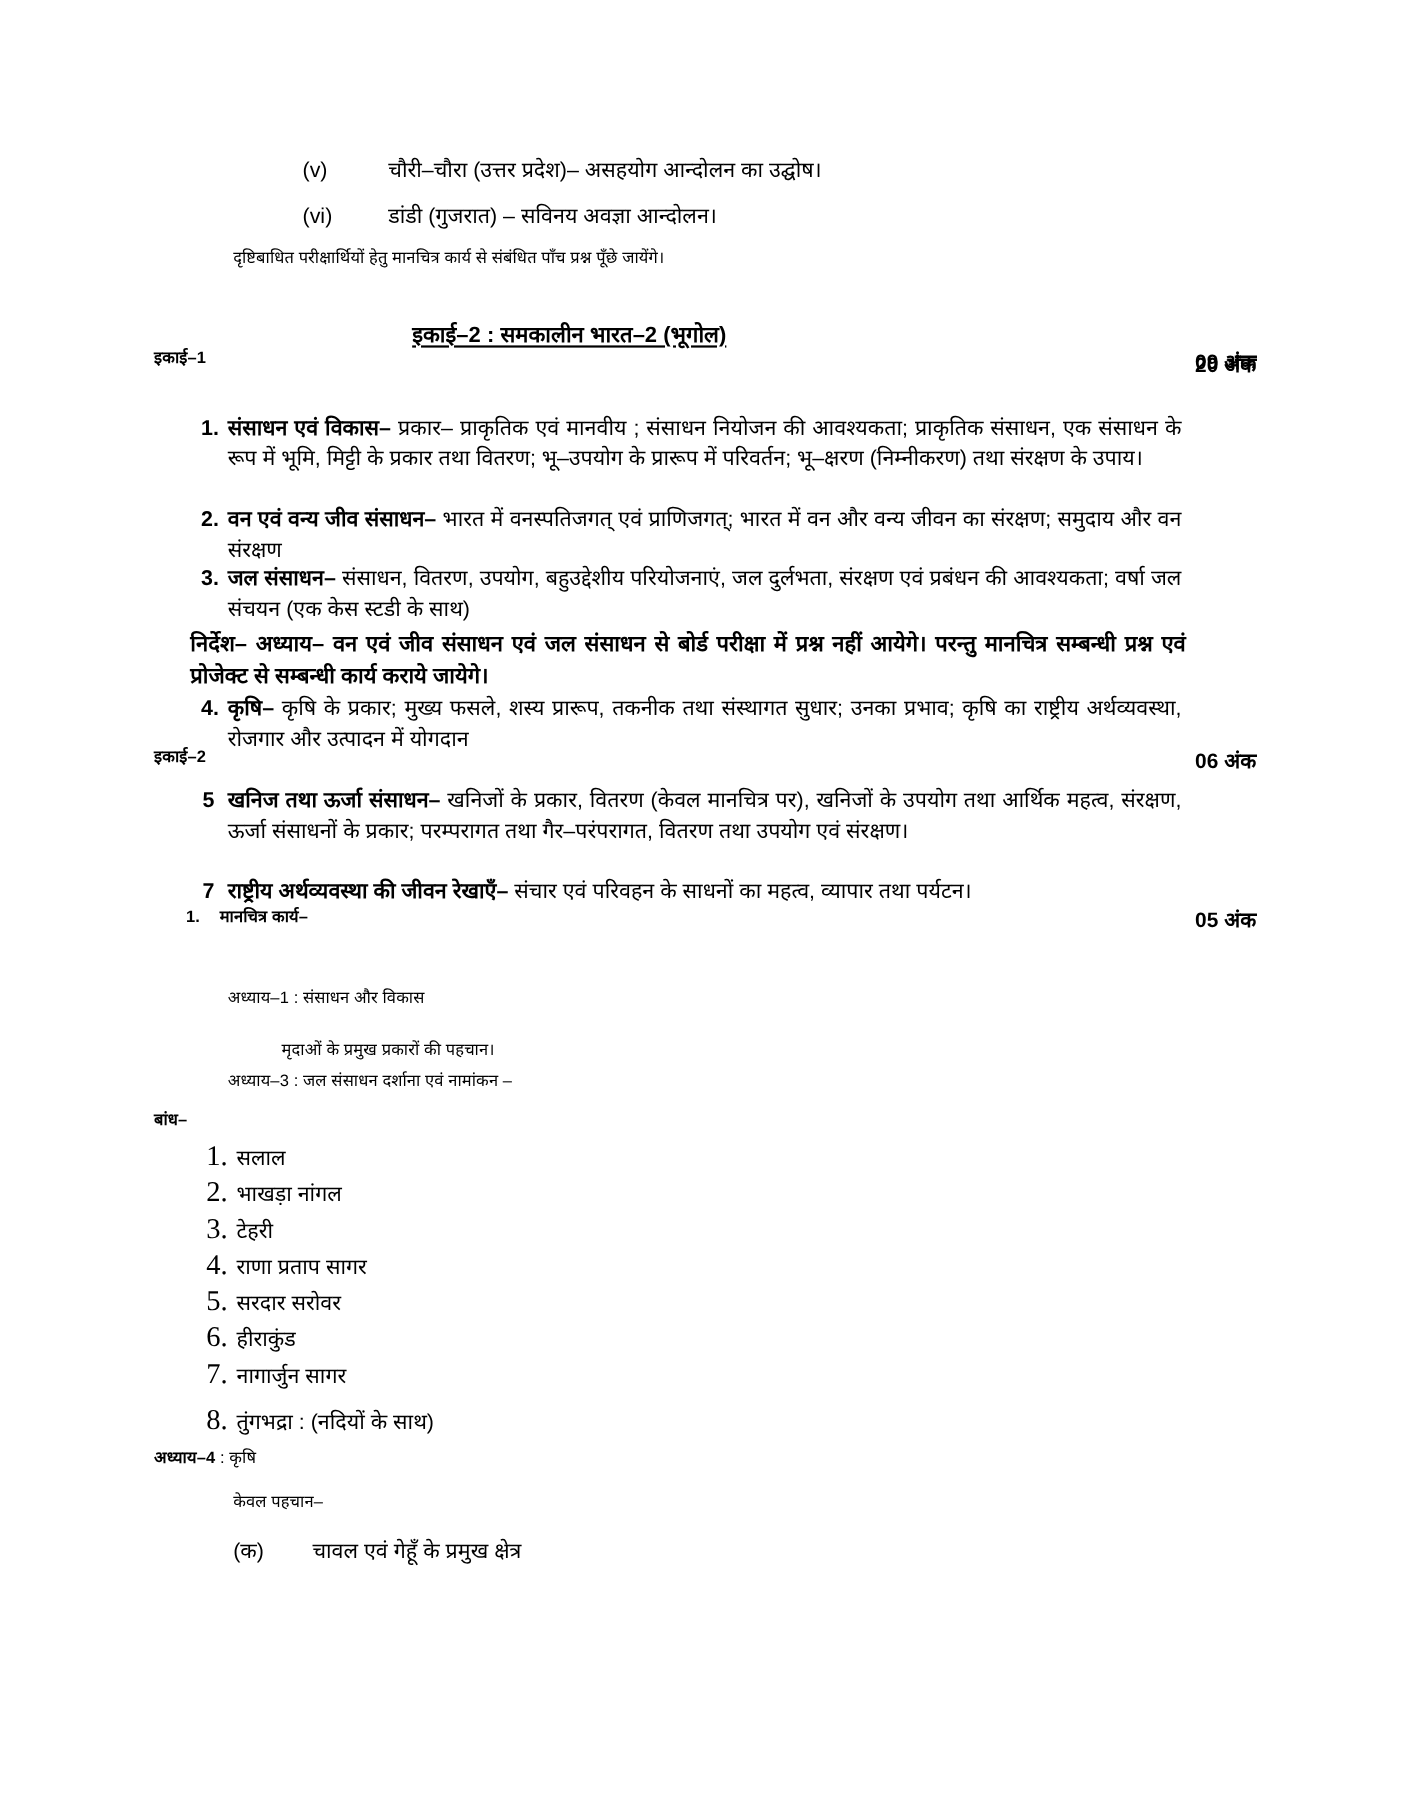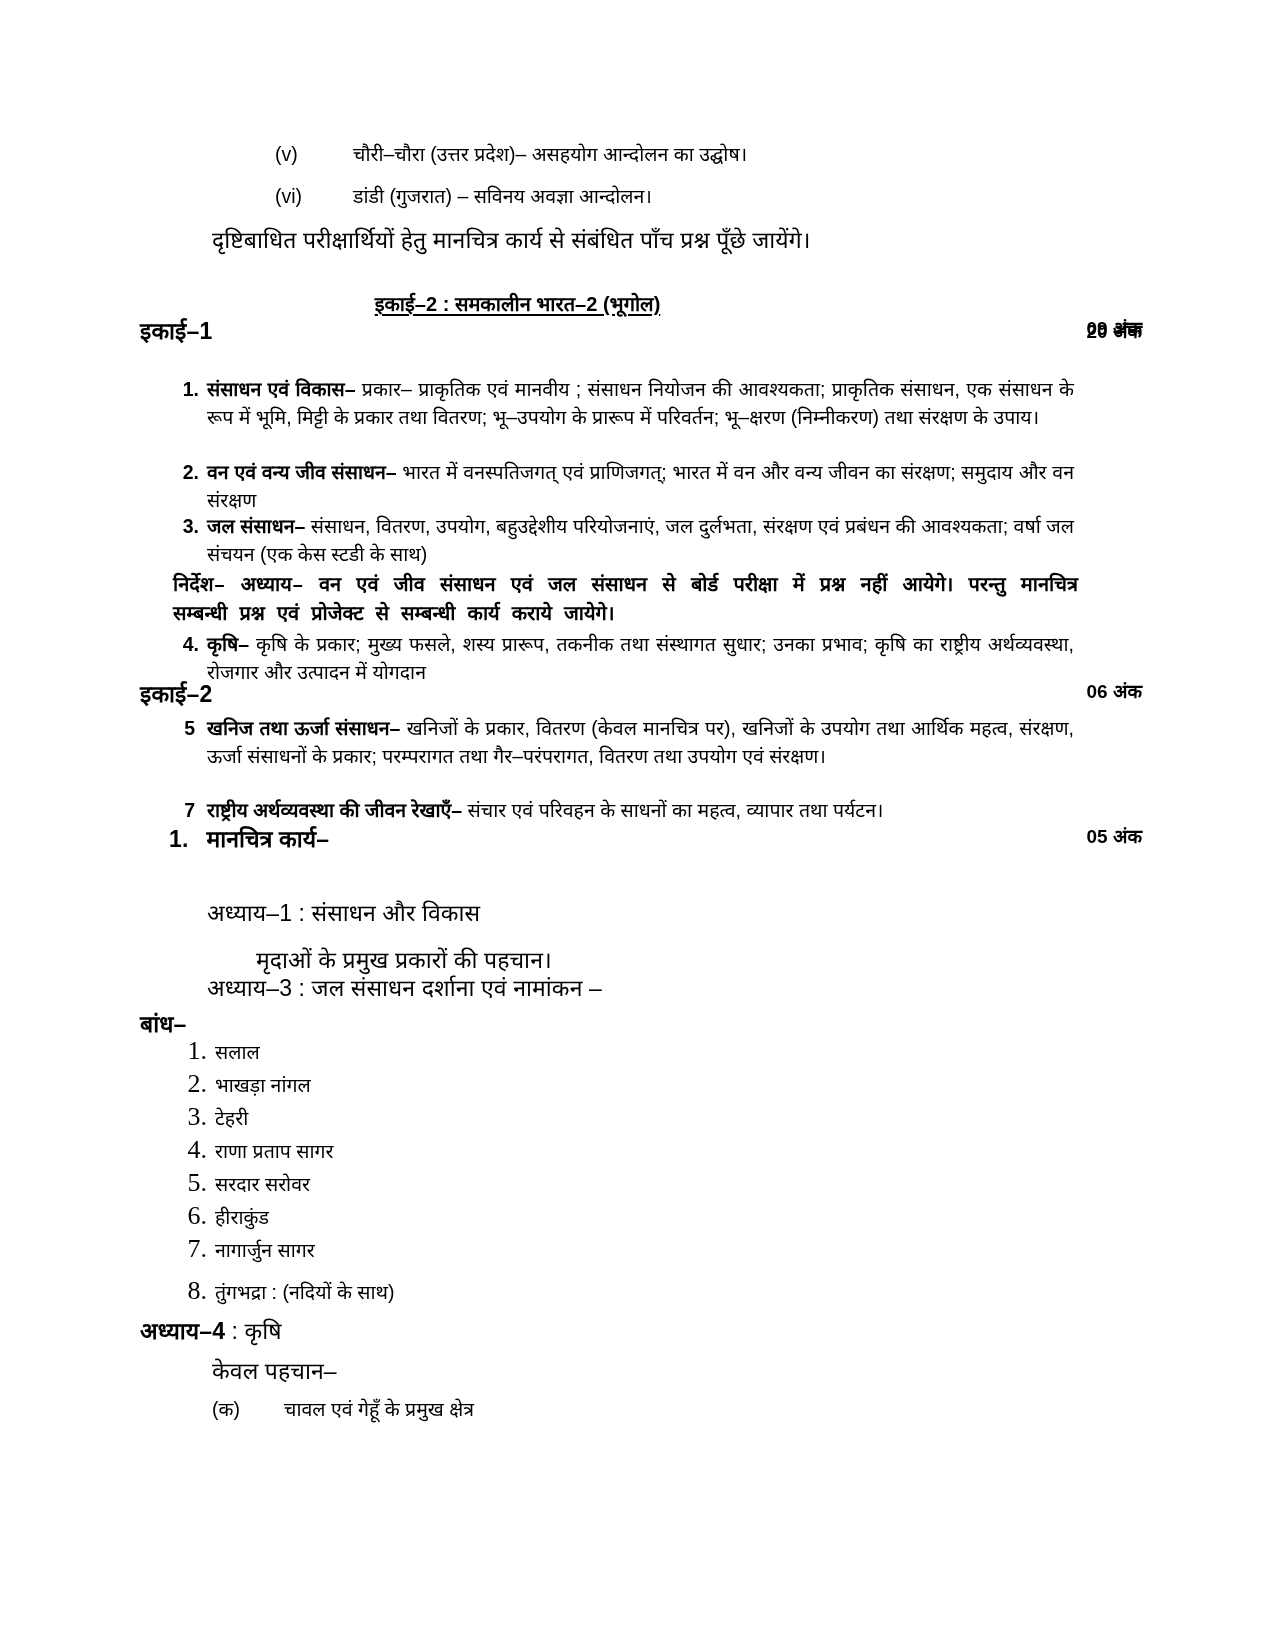--- a/index.html
+++ b/index.html
@@ -20,32 +20,31 @@
     position: relative;
     width: 1275px;
     height: 1651px;
     box-sizing: border-box;
     padding: 0;
   }
 
   
   .ln {
     position: absolute;
-    font-size: 23px;
+    font-size: 15px;
     line-height: 1.42;
     letter-spacing: 0.1px;
     white-space: nowrap;
   }
   .blk {
     position: absolute;
     font-size: 19.5px;
     line-height: 1.44;
     text-align: justify;
     text-justify: inter-word;
-    font-family: Liberation Mono, monospace;
   }
   .b { font-weight: bold; }
   .u { text-decoration: underline; text-underline-offset: 3px; }
 
   
   .roman-row {
     position: absolute;
     font-size: 19.5px;
     white-space: nowrap;
   }

